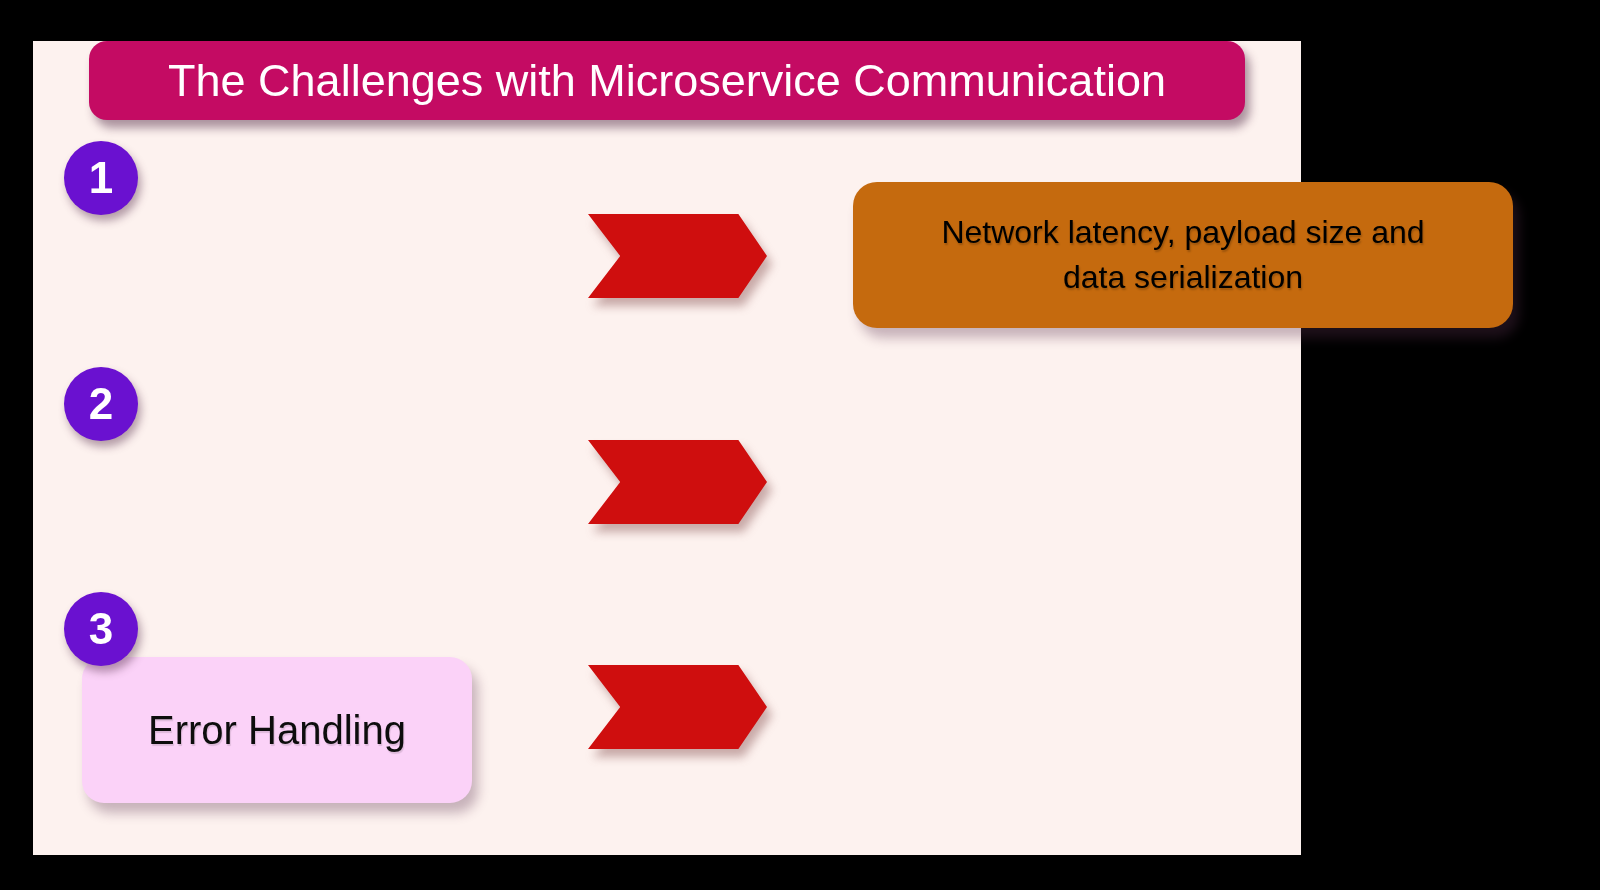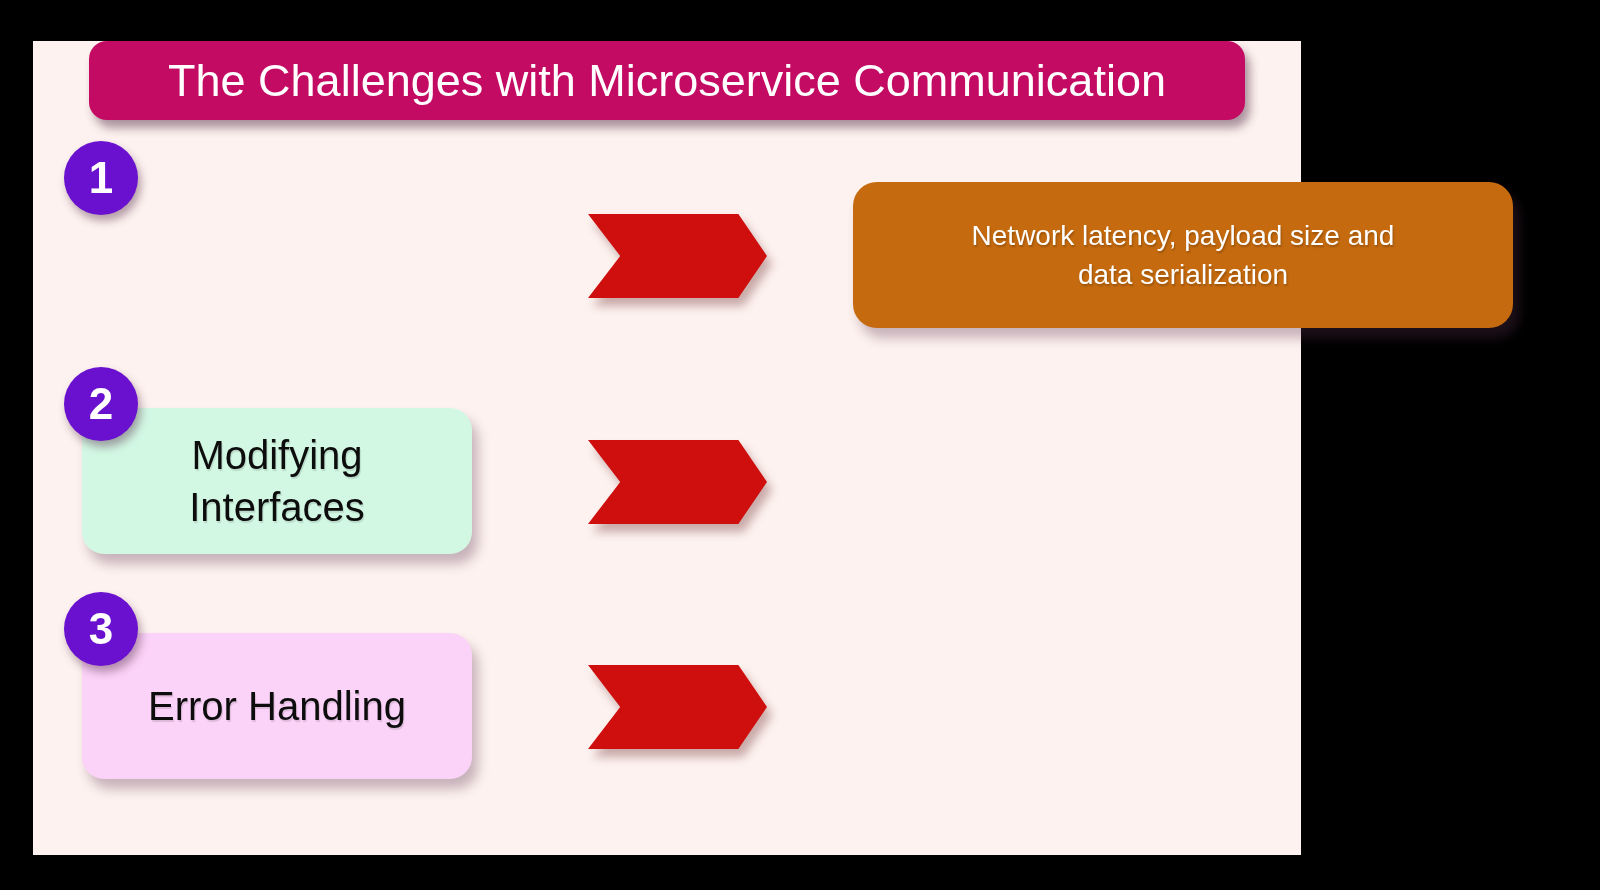--- a/index.html
+++ b/index.html
@@ -80,22 +80,22 @@
   }
   .detail-box {
     position: absolute;
     left: 820px; top: 0;
     width: 660px; height: 146px;
     border-radius: 24px;
     display: flex; align-items: center; justify-content: center;
     box-shadow: 6px 10px 12px rgba(90, 50, 80, 0.33);
   }
   .detail-box span {
-    color: #ffffff;
-    font-size: 28px;
+    color: #000000;
+    font-size: 32px;
     line-height: 1.4;
     text-align: center;
     white-space: pre-line;
     text-shadow: 1px 2px 2px rgba(0,0,0,0.22);
   }
 </style>
 </head>
 <body>
 
 <div class="panel">
@@ -114,34 +114,30 @@
     <div class="detail-box" style="background-color: rgb(197, 106, 14);">
       <span>Network latency, payload size and
 data serialization</span>
     </div>
   </section>
 
   <section class="row row-2">
     <div class="badge" style="background-color: rgb(106, 17, 208);">
       <span>2</span>
     </div>
-    <div class="topic-box" style="background-color: rgb(210, 248, 227);">
-      <span>Modifying
-Interfaces</span>
-    </div>
     <div class="arrow-wrap">
       <div class="arrow-shape" style="background-color: rgb(207, 14, 14);"></div>
     </div>
   </section>
 
   <section class="row row-3">
     <div class="badge" style="background-color: rgb(106, 17, 208);">
       <span>3</span>
     </div>
-    <div class="topic-box" style="background-color: rgb(251, 210, 248);">
+    <div class="topic-box" style="background-color: rgb(251, 210, 248); margin-top: 24px;">
       <span>Error Handling</span>
     </div>
     <div class="arrow-wrap">
       <div class="arrow-shape" style="background-color: rgb(207, 14, 14);"></div>
     </div>
   </section>
 
 </div>
 
 </body></html>

